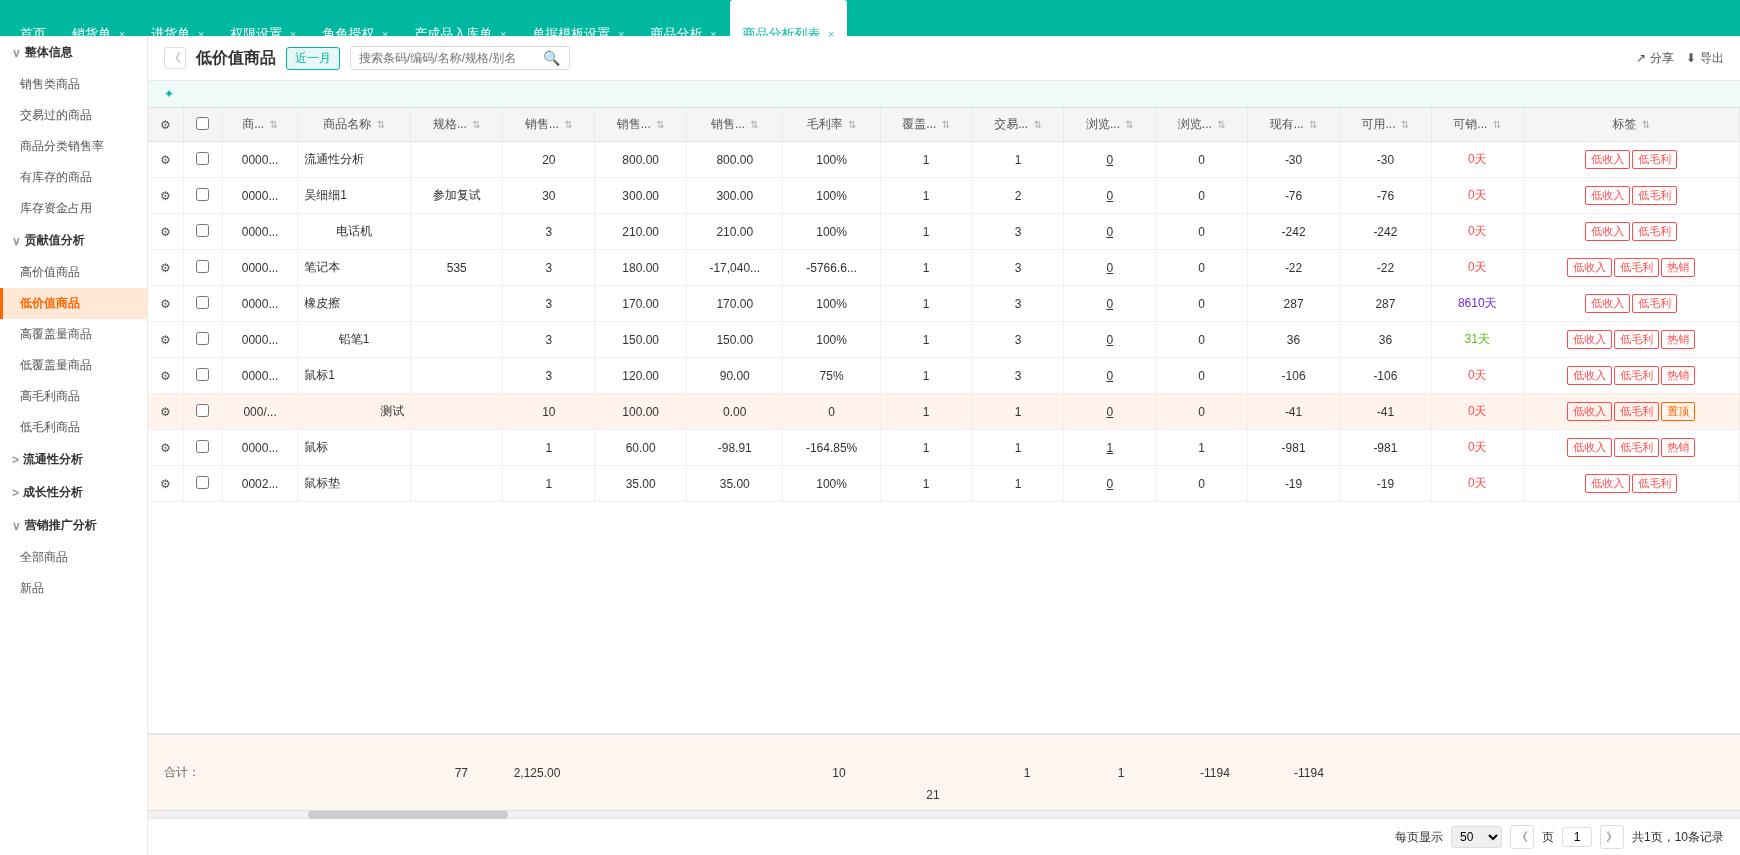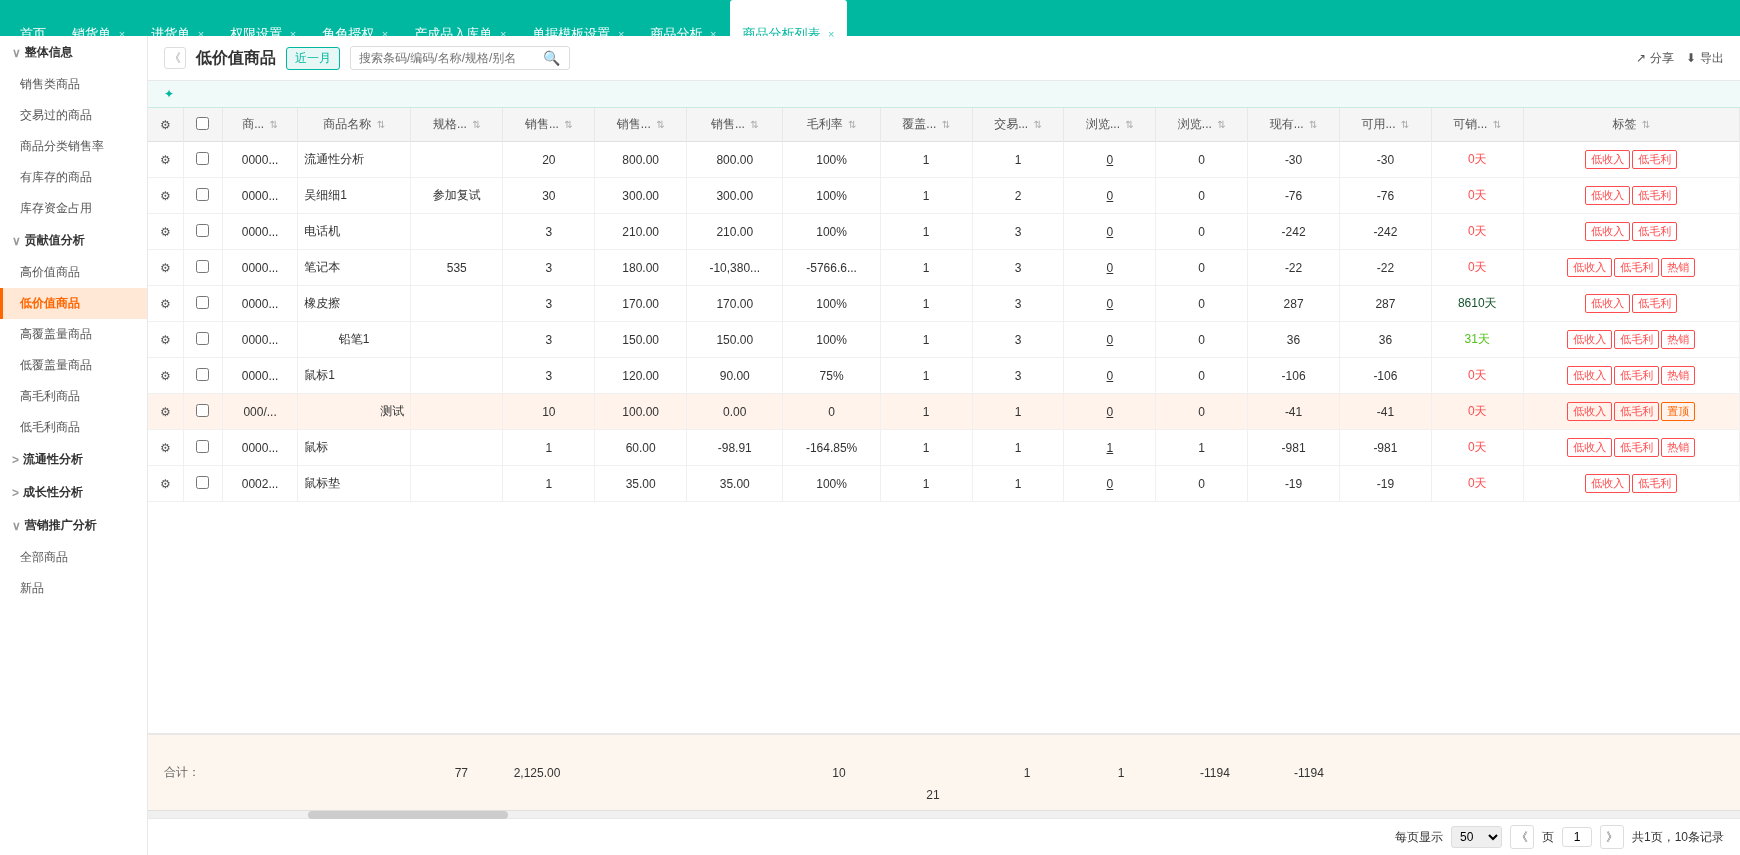--- a/index.html
+++ b/index.html
@@ -391,21 +391,21 @@
     <td>0</td>
     <td>-76</td>
     <td>-76</td>
     <td style="color:#ff4d4f">0天</td>
     <td><span class="tag tag-red">低收入</span><span class="tag tag-red">低毛利</span></td>
   </tr>
             <tr>
     <td class="gear-col">⚙</td>
     <td><input type="checkbox" style=""></td>
     <td>0000...</td>
-    <td style="text-align:left">电话机</td>
+    <td style="text-align:center">电话机</td>
     <td></td>
     <td>3</td>
     <td>210.00</td>
     <td>210.00</td>
     <td>100%</td>
     <td>1</td>
     <td>3</td>
     <td><span class="underline">0</span></td>
     <td>0</td>
     <td>-242</td>
@@ -414,21 +414,21 @@
     <td><span class="tag tag-red">低收入</span><span class="tag tag-red">低毛利</span></td>
   </tr>
             <tr>
     <td class="gear-col">⚙</td>
     <td><input type="checkbox" style=""></td>
     <td>0000...</td>
     <td style="text-align:left">笔记本</td>
     <td>535</td>
     <td>3</td>
     <td>180.00</td>
-    <td>-10,380...</td>
+    <td>-17,040...</td>
     <td>-5766.6...</td>
     <td>1</td>
     <td>3</td>
     <td><span class="underline">0</span></td>
     <td>0</td>
     <td>-22</td>
     <td>-22</td>
     <td style="color:#ff4d4f">0天</td>
     <td><span class="tag tag-red">低收入</span><span class="tag tag-red">低毛利</span><span class="tag tag-red">热销</span></td>
   </tr>
@@ -441,21 +441,21 @@
     <td>3</td>
     <td>170.00</td>
     <td>170.00</td>
     <td>100%</td>
     <td>1</td>
     <td>3</td>
     <td><span class="underline">0</span></td>
     <td>0</td>
     <td>287</td>
     <td>287</td>
-    <td style="color:#14532d">8610天</td>
+    <td style="color:#6d28d9">8610天</td>
     <td><span class="tag tag-red">低收入</span><span class="tag tag-red">低毛利</span></td>
   </tr>
             <tr>
     <td class="gear-col">⚙</td>
     <td><input type="checkbox" style=""></td>
     <td>0000...</td>
     <td style="text-align:center">铅笔1</td>
     <td></td>
     <td>3</td>
     <td>150.00</td>

